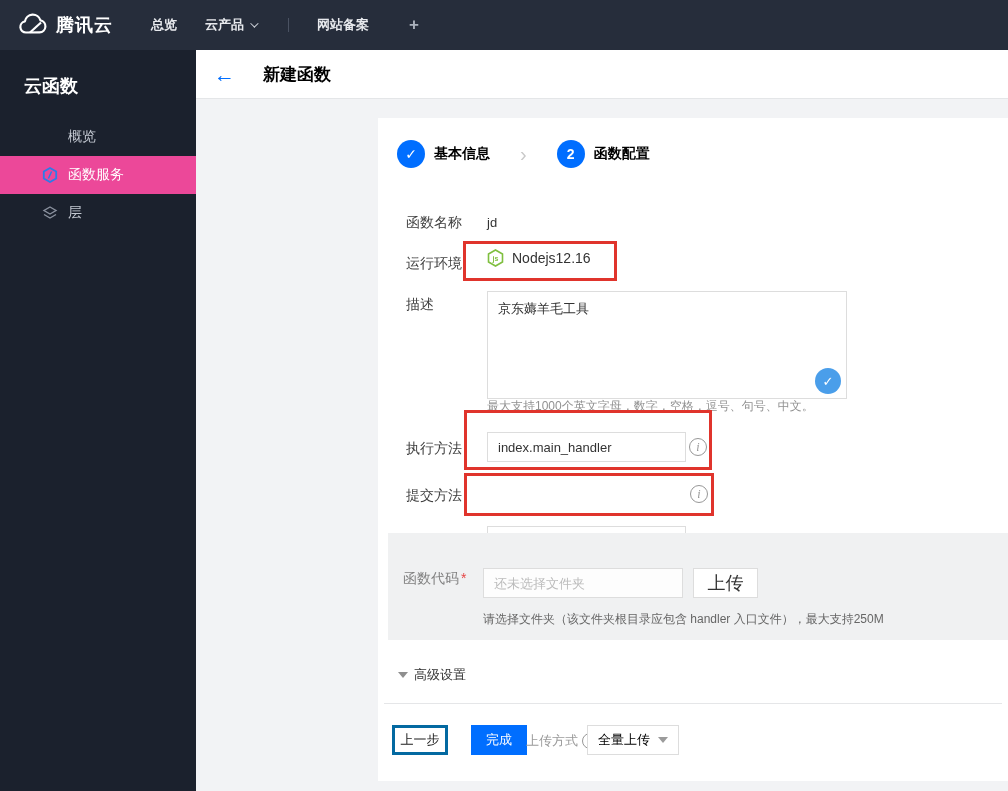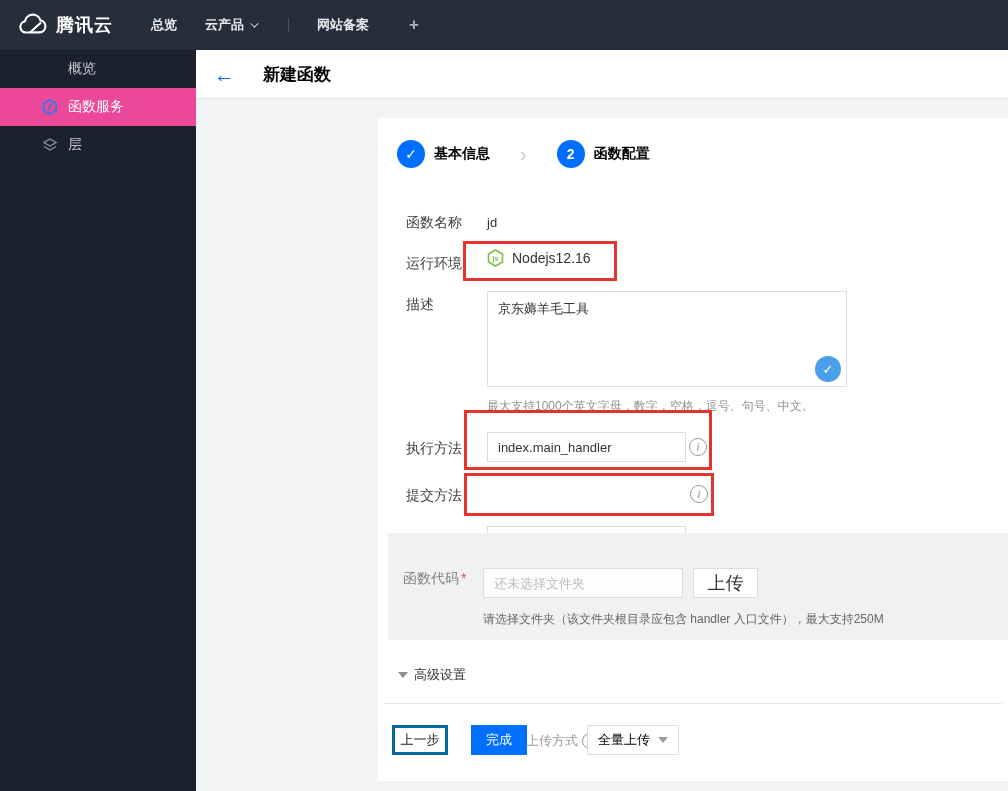--- a/index.html
+++ b/index.html
@@ -51,21 +51,21 @@
   .step-label { font-size:14px; font-weight:bold; color:#000; margin-left:9px; }
   .step-chevron { color:#c9c9c9; font-size:20px; margin:0 30px; line-height:1; }
 
   
   .f-label { position:absolute; left:28px; font-size:14px; color:#404040; }
   .f-value { position:absolute; font-size:13px; color:#333; }
 
   .runtime-wrap { position:absolute; left:109px; top:131px; display:flex; align-items:center; }
   .runtime-text { font-size:14px; color:#333; margin-left:8px; }
 
-  .desc-area { position:absolute; left:109px; top:173px; width:360px; height:96px;
+  .desc-area { position:absolute; left:109px; top:173px; width:360px; height:108px;
     border:1px solid #ddd; background:#fff; padding:8px 10px; font-size:13px; color:#333; }
   .desc-check { position:absolute; right:5px; bottom:4px; width:26px; height:26px; border-radius:50%;
     background:#4a9eea; color:#fff; font-size:13px; display:flex; align-items:center; justify-content:center; }
   .desc-hint { position:absolute; left:109px; top:280px; font-size:12px; color:#919191; }
 
   .txt-input { position:absolute; border:1px solid #ddd; background:#fff; font-size:13px; color:#333;
     padding:0 10px; font-family:"Liberation Sans","DejaVu Sans",sans-serif; outline:none; }
   .handler-input { left:109px; top:314px; width:199px; height:30px; }
 
   .select-box { position:absolute; border:1px solid #ddd; background:#fff; display:flex; align-items:center;
@@ -133,20 +133,21 @@
         <span>云产品</span>
         <i class="caret-down"></i>
       </span>
       <span class="nav-divider"></span>
       <span class="nav-item">网站备案</span>
       <span class="nav-item nav-plus">+</span>
     </div>
   </div>
 
   <div class="sidebar">
+    <div class="sidebar-title">云函数</div>
     <div class="side-item">
       <span class="side-icon grid-ico">
           <i></i>
           <i></i>
           <i></i>
           <i></i>
         </span>
       <span class="lbl">概览</span>
     </div>
     <div class="side-item active">

